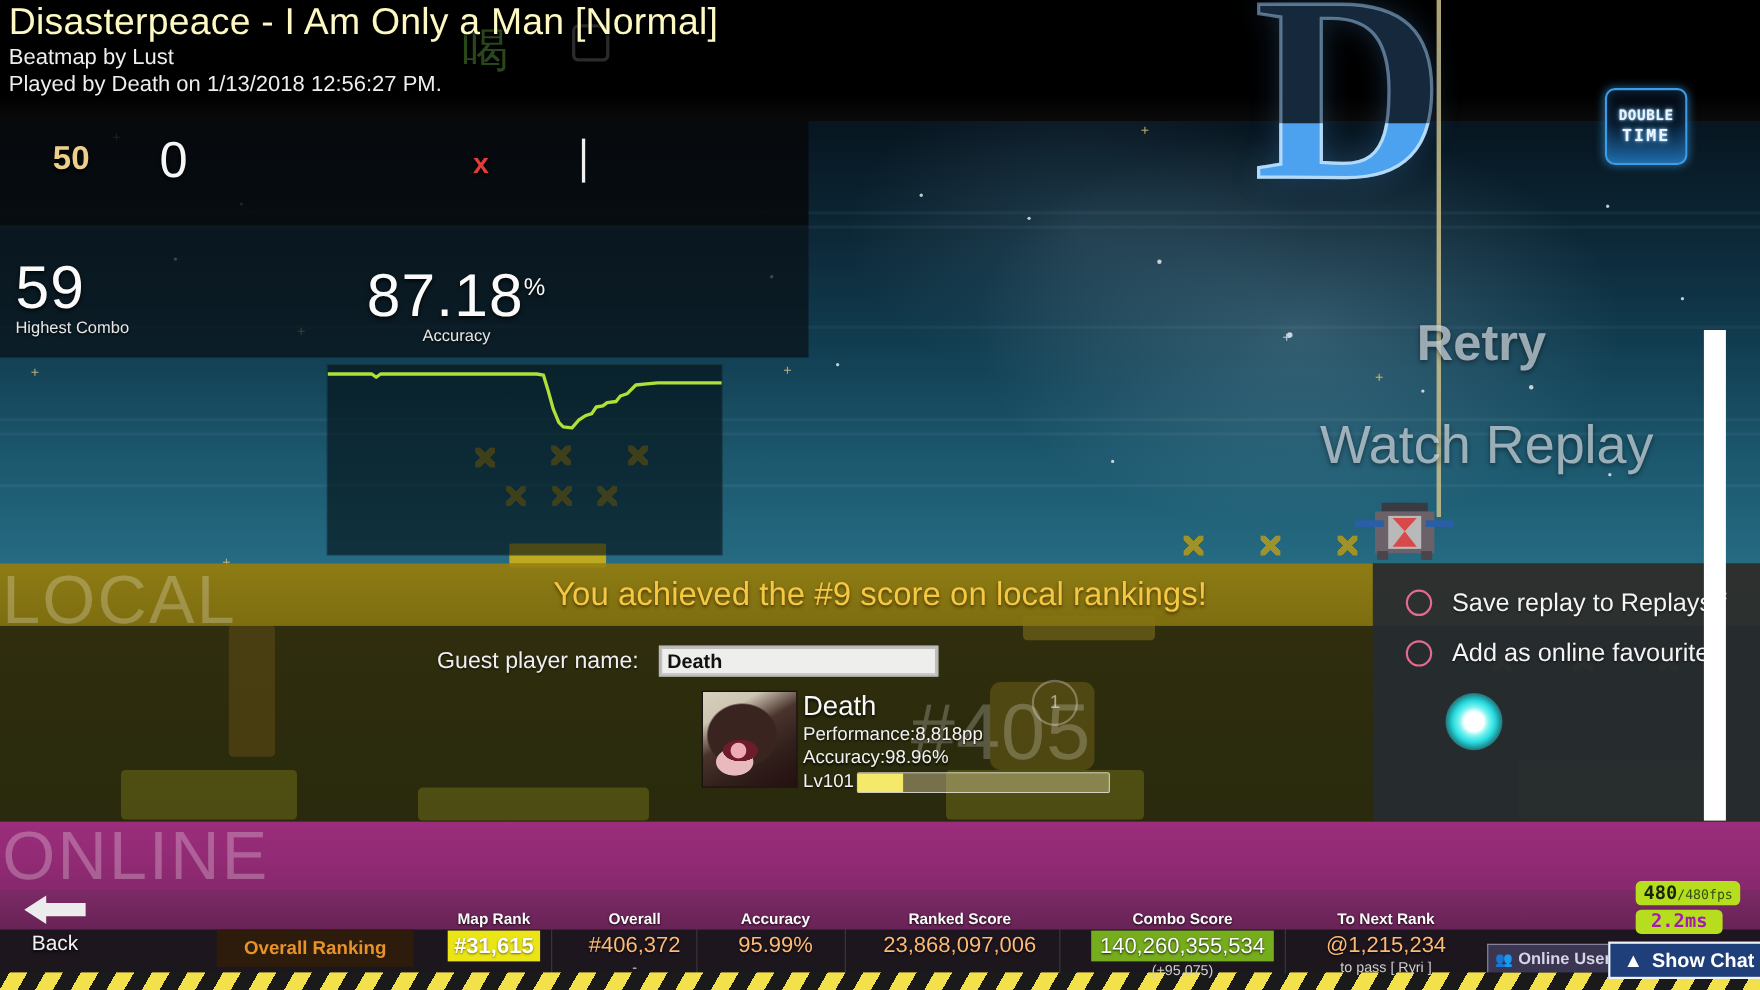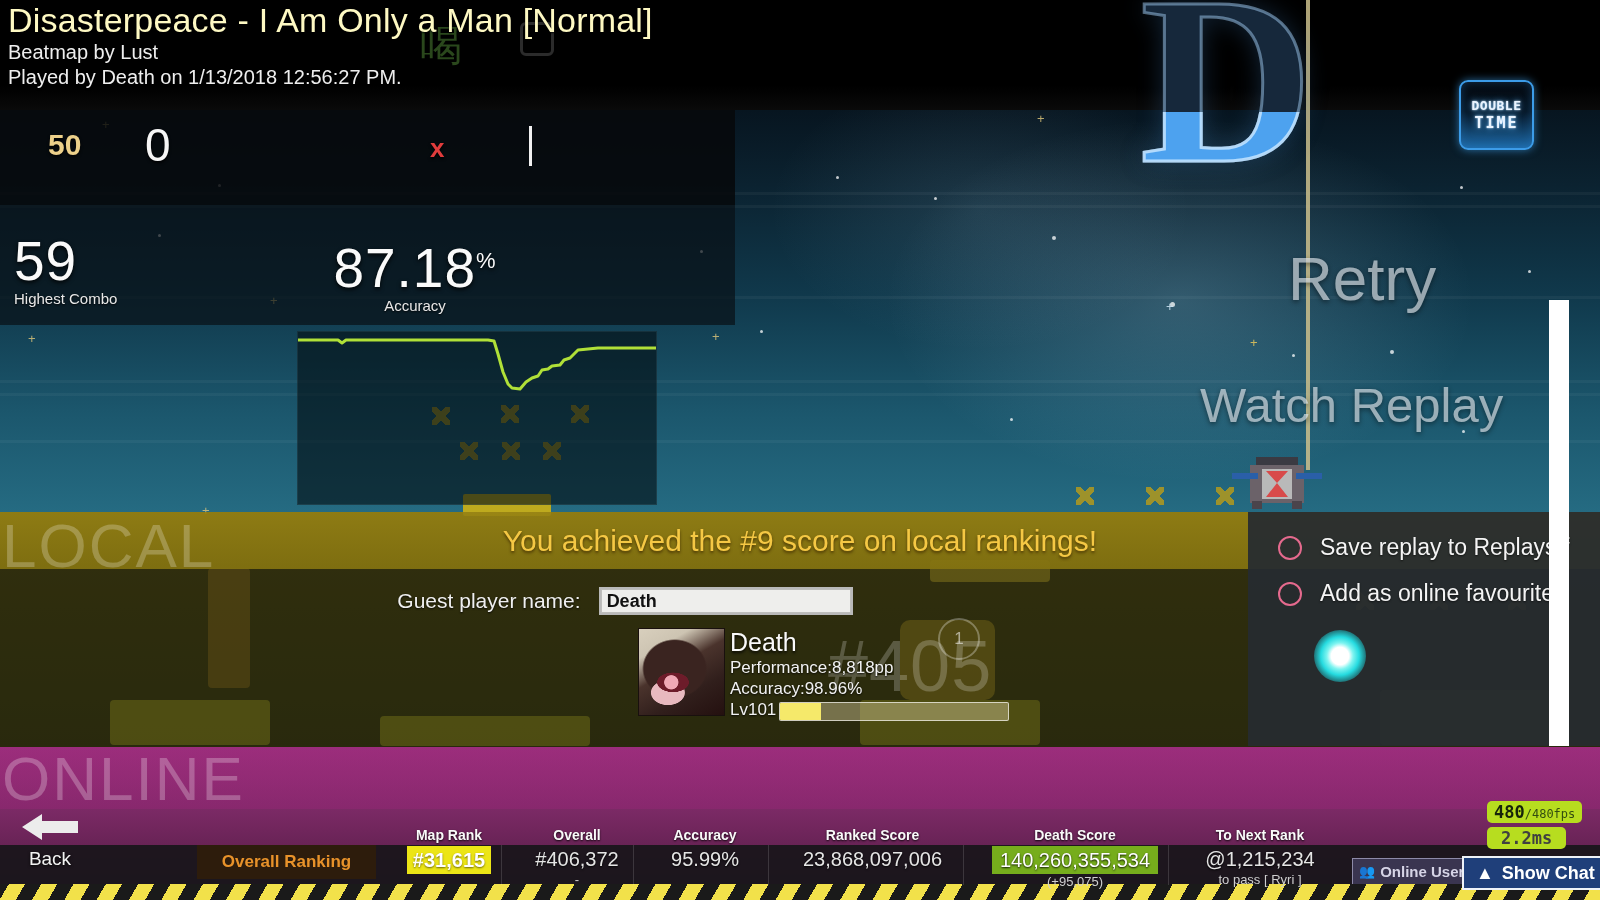--- a/index.html
+++ b/index.html
@@ -193,21 +193,21 @@
   .ovl .row.r1{top:22px;} .ovl .row.r2{top:68px;}
   .radio{width:20px;height:20px;border-radius:50%;border:2px solid #e56a8e;flex:0 0 auto;}
   .ovl .row span{color:#f4f4f4;font-size:23px;white-space:nowrap;text-shadow:0 1px 2px rgba(0,0,0,.6);}
   .ovl-edge{position:absolute;left:1549px;top:300px;width:20px;height:446px;z-index:46;background:#ffffff;}
 
   
   .ghost{
     position:absolute;z-index:23;color:rgba(224,232,238,.66);font-weight:300;
     text-shadow:0 2px 5px rgba(0,0,0,.45);user-select:none;
   }
-  .ghost.retry{left:1288px;top:252px;font-size:62px;line-height:54px;}
+  .ghost.retry{left:1288px;top:284px;font-size:46px;line-height:54px;font-weight:bold;}
   .ghost.replay{left:1200px;top:378px;font-size:49px;line-height:54px;}
 
   
   .cursor{
     position:absolute;left:1314px;top:630px;width:52px;height:52px;z-index:60;border-radius:50%;
     background:radial-gradient(circle,#ffffff 0 24%, #7df4f0 36%, #25dbe0 52%, rgba(24,210,218,.45) 70%, rgba(24,210,218,0) 78%);
   }
 
   
   .sprite{position:absolute;left:1232px;top:455px;width:90px;height:58px;z-index:24;}
@@ -218,21 +218,21 @@
     position:absolute;left:0;top:884px;width:1600px;height:16px;z-index:52;
     background:repeating-linear-gradient(-60deg,#f2e14a 0 14px,#1a1a1a 14px 28px);
   }
   .tab-overall{
     position:absolute;left:197px;top:845px;width:179px;height:34px;z-index:53;
     background:#2d1c0c;display:flex;align-items:center;justify-content:center;
   }
   .tab-overall span{color:#e8922a;font-size:17px;font-weight:700;}
   .scol{position:absolute;top:826px;z-index:53;text-align:center;}
   .scol .h{color:#fafafa;font-size:14px;font-weight:700;line-height:18px;text-shadow:0 1px 2px rgba(0,0,0,.9);}
-  .scol .v{color:#e5e5e5;font-size:20px;line-height:26px;margin-top:2px;text-shadow:0 1px 2px rgba(0,0,0,.9);}
+  .scol .v{color:#fdba74;font-size:20px;line-height:26px;margin-top:2px;text-shadow:0 1px 2px rgba(0,0,0,.9);}
   .scol .sub{color:#cfcfcf;font-size:13px;line-height:15px;}
   .scol.hl .v{background:#ece516;color:#fff;font-weight:700;padding:1px 6px;
     text-shadow:0 1px 2px rgba(0,0,0,.55);display:inline-block;}
   .scol.gr .v{background:#76ad1c;color:#fff;padding:1px 8px;display:inline-block;}
   .vdiv{position:absolute;top:845px;width:1px;height:40px;background:rgba(255,255,255,.14);z-index:54;}
 
   .watermark{
     position:absolute;left:0;top:858px;width:1600px;text-align:center;z-index:51;
     color:rgba(225,225,225,.42);font-size:20px;letter-spacing:.4px;
   }
@@ -244,21 +244,21 @@
 
   
   .fps{
     position:absolute;left:1487px;top:801px;z-index:60;background:#b7dd1f;border-radius:5px;
     padding:1px 7px;display:flex;align-items:baseline;
   }
   .fps .a{color:#16240a;font-size:17px;font-weight:700;font-family:"DejaVu Sans Mono",monospace;}
   .fps .b{color:#334d10;font-size:12px;font-family:"DejaVu Sans Mono",monospace;}
   .ms{
     position:absolute;left:1487px;top:827px;z-index:60;background:#b7dd1f;border-radius:5px;
-    padding:1px 14px;color:#404040;font-size:17px;font-weight:700;font-family:"DejaVu Sans Mono",monospace;
+    padding:1px 14px;color:#a21caf;font-size:17px;font-weight:700;font-family:"DejaVu Sans Mono",monospace;
   }
   .onlineusers{
     position:absolute;left:1352px;top:858px;height:25px;z-index:58;
     background:#3a3550;border:1px solid #8d8aa8;border-bottom:none;
     display:flex;align-items:center;gap:5px;padding:0 8px 0 6px;
   }
   .onlineusers span{color:#d6d4e6;font-size:15px;font-weight:700;white-space:nowrap;}
   .showchat{
     position:absolute;left:1462px;top:856px;width:140px;height:30px;z-index:59;
     background:#1f3f7a;border:2px solid #eef2f8;
@@ -450,21 +450,21 @@
       <div class="scol" style="left: 645px; width: 120px;">
         <div class="h">Accuracy</div>
         <div class="v">95.99%</div>
       </div>
       <div class="vdiv" style="left: 633px;"></div>
       <div class="scol" style="left: 780px; width: 185px;">
         <div class="h">Ranked Score</div>
         <div class="v">23,868,097,006</div>
       </div>
       <div class="vdiv" style="left: 768px;"></div>
-      <div class="scol gr" style="left: 975px; width: 200px;"><div class="h">Death Score</div><div class="v">140,260,355,534</div><div class="sub">(+95,075)</div></div>
+      <div class="scol gr" style="left: 975px; width: 200px;"><div class="h">Combo Score</div><div class="v">140,260,355,534</div><div class="sub">(+95,075)</div></div>
       <div class="vdiv" style="left: 963px;"></div>
       <div class="scol" style="left: 1180px; width: 160px;">
         <div class="h">To Next Rank</div>
         <div class="v">@1,215,234</div>
         <div class="sub">to pass [ Ryri ]</div>
       </div>
       <div class="vdiv" style="left: 1168px;"></div>
     </div>
 
   <div class="yellowstripe"></div>

